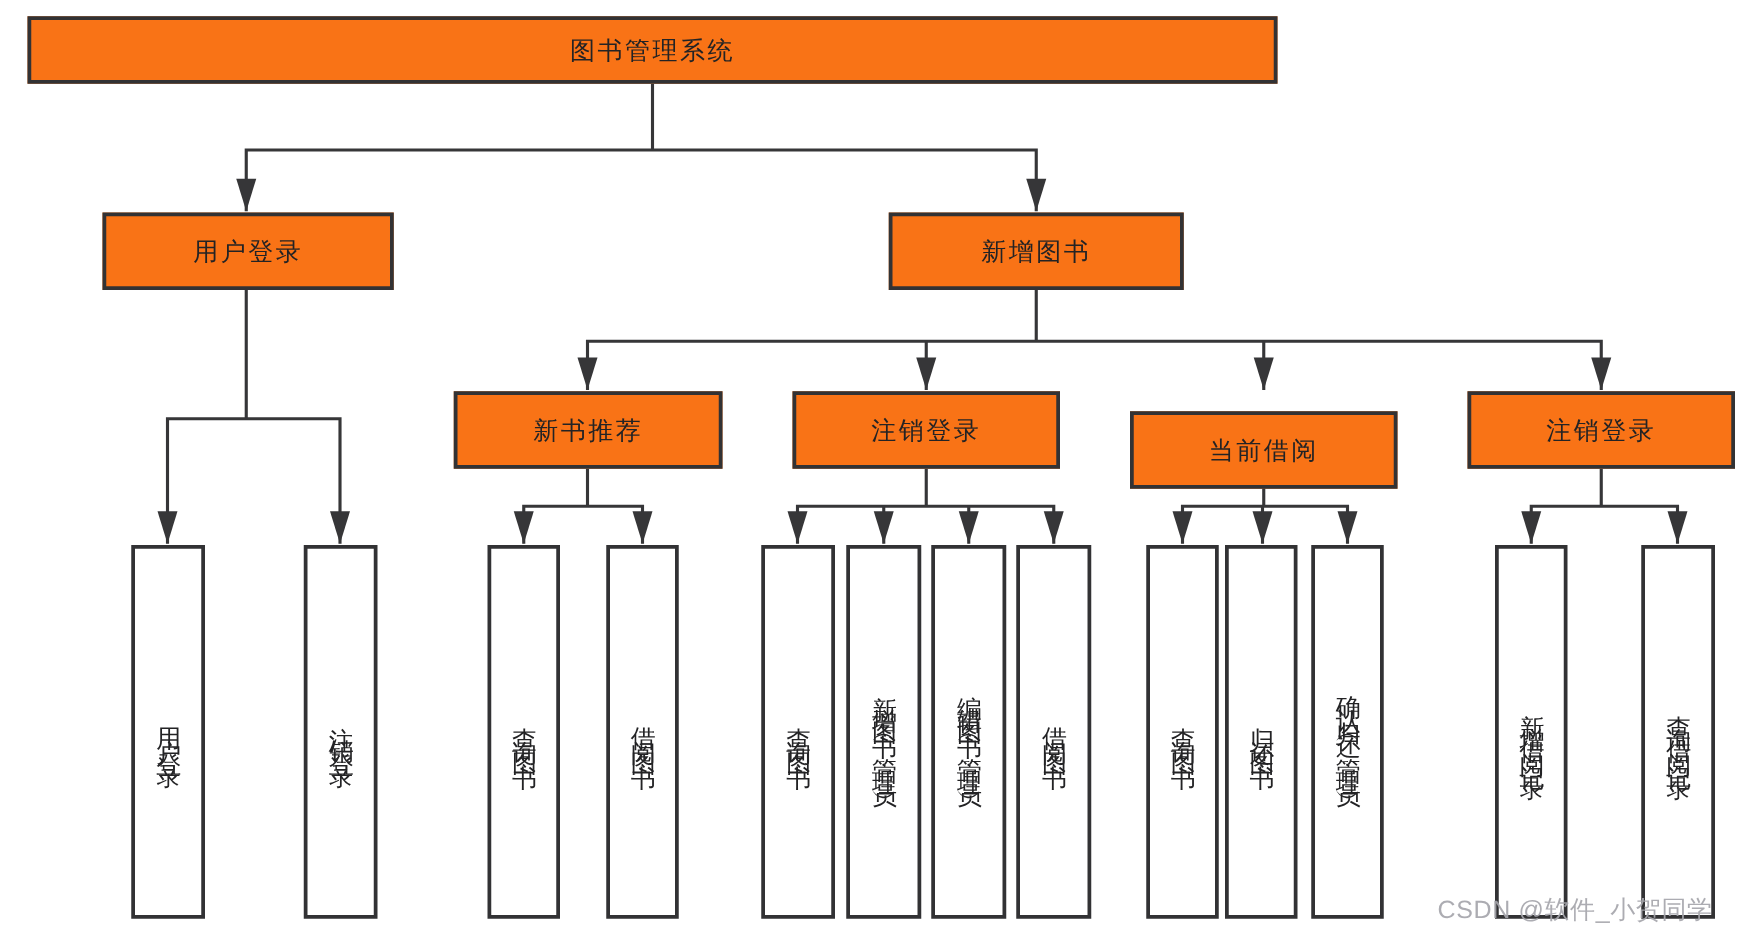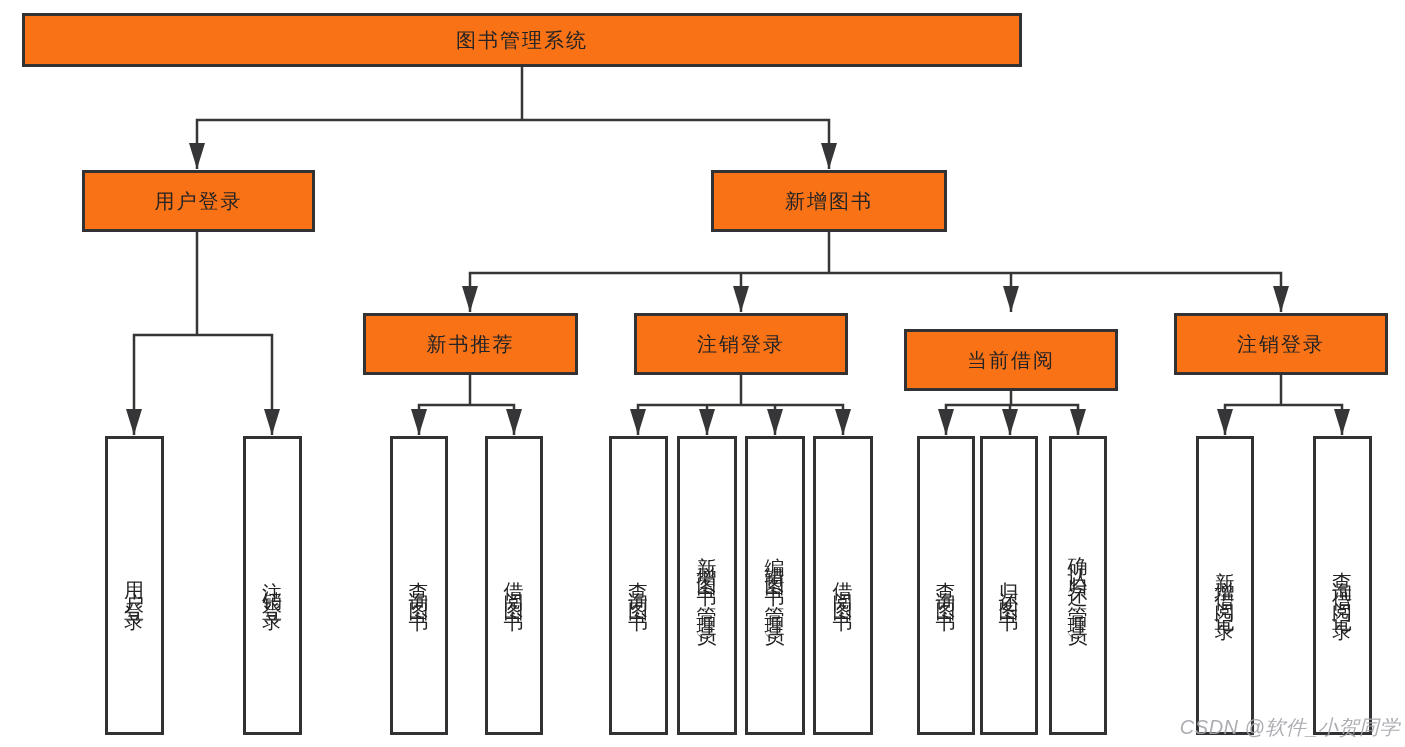--- a/index.html
+++ b/index.html
@@ -18,21 +18,21 @@
     border:3px solid #323234; top:436px; height:299px;
     display:flex; align-items:center; justify-content:center;
   }
   .vtext {
     writing-mode:vertical-lr; line-height:1;
     color:#232325; font-size:20px; letter-spacing:10px; white-space:nowrap;
   }
   .watermark {
     position:absolute; left:1150px; top:714px; width:250px;
     color:#a6a6ac; opacity:0.92; font-size:20px; letter-spacing:0.5px;
-    text-align:right; white-space:nowrap; z-index:5;font-style:italic;
+    text-align:left; white-space:nowrap; z-index:5;
   }
 </style>
 </head>
 <body>
 
 <div id="stage">
 
   <svg id="wires" viewBox="0 0 1405 747" xmlns="http://www.w3.org/2000/svg">
     <g stroke="#363638" stroke-width="2.5" fill="none">
 

